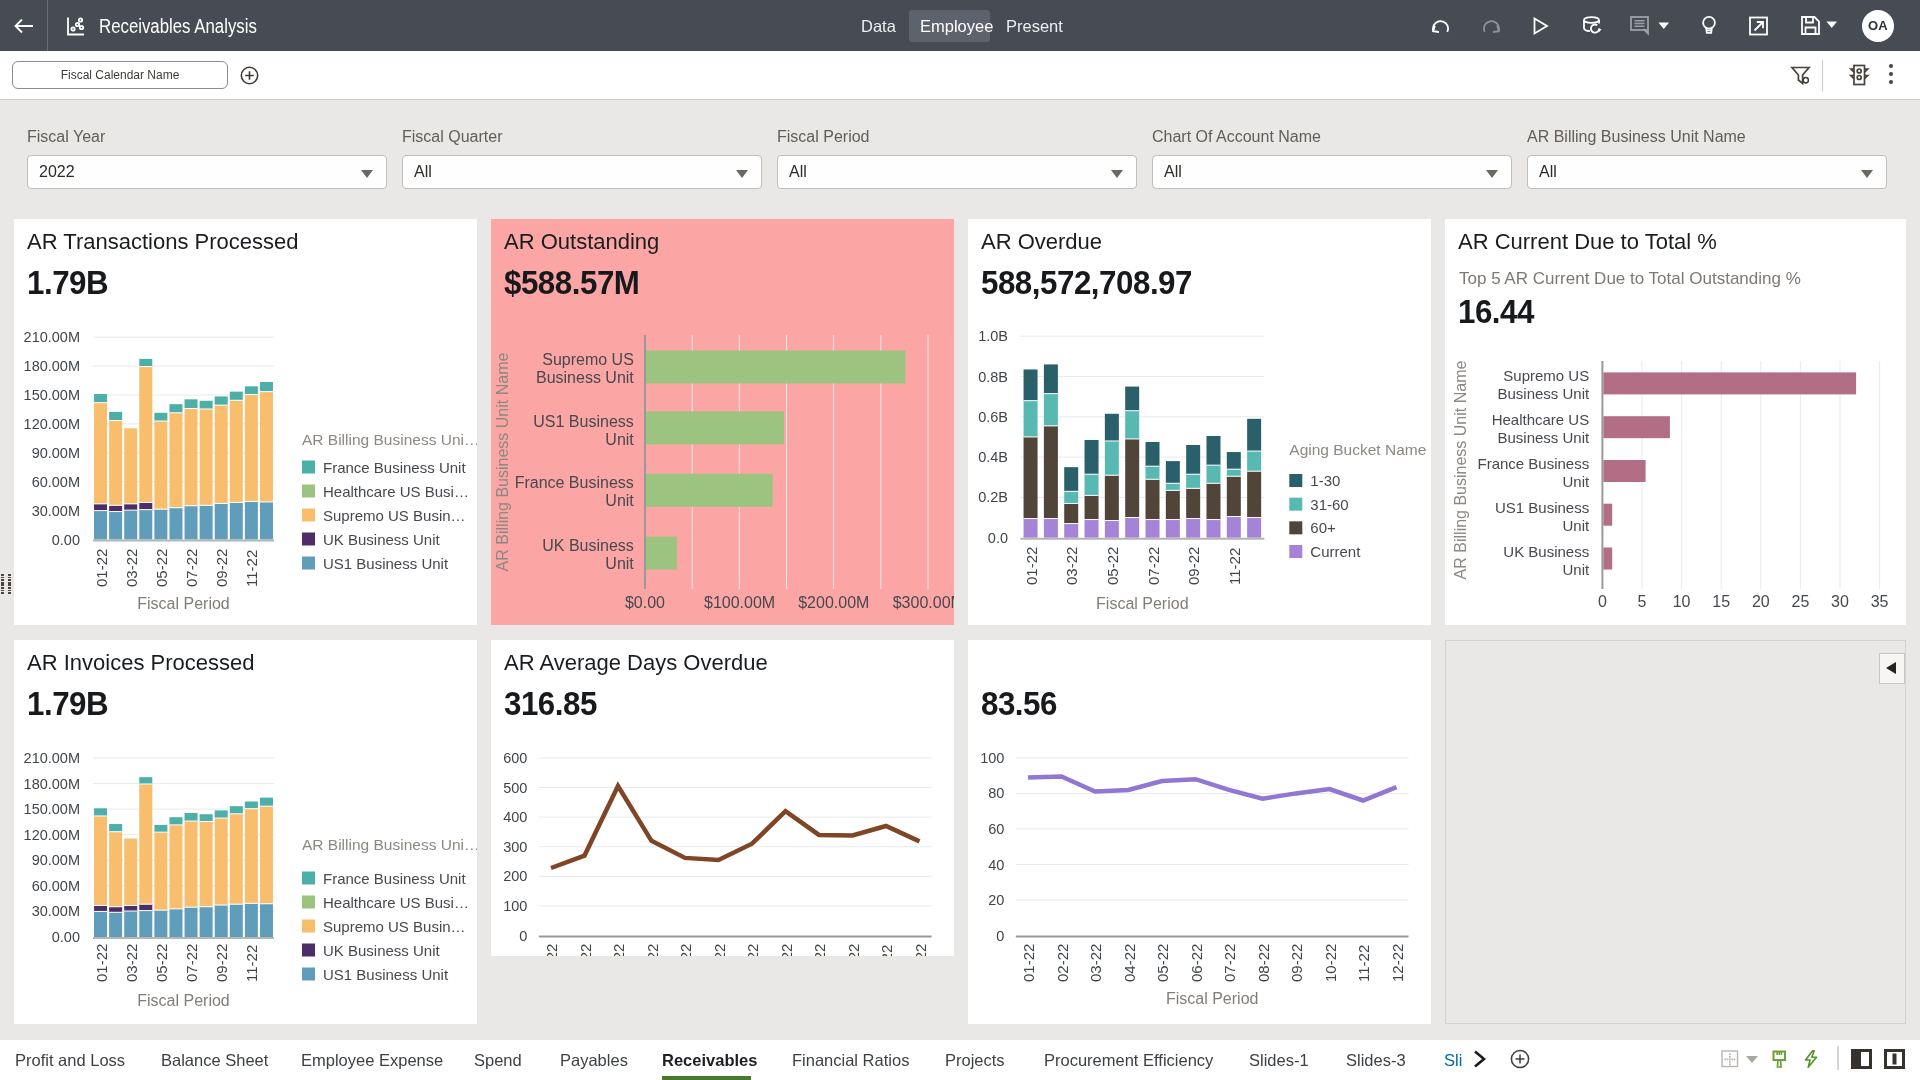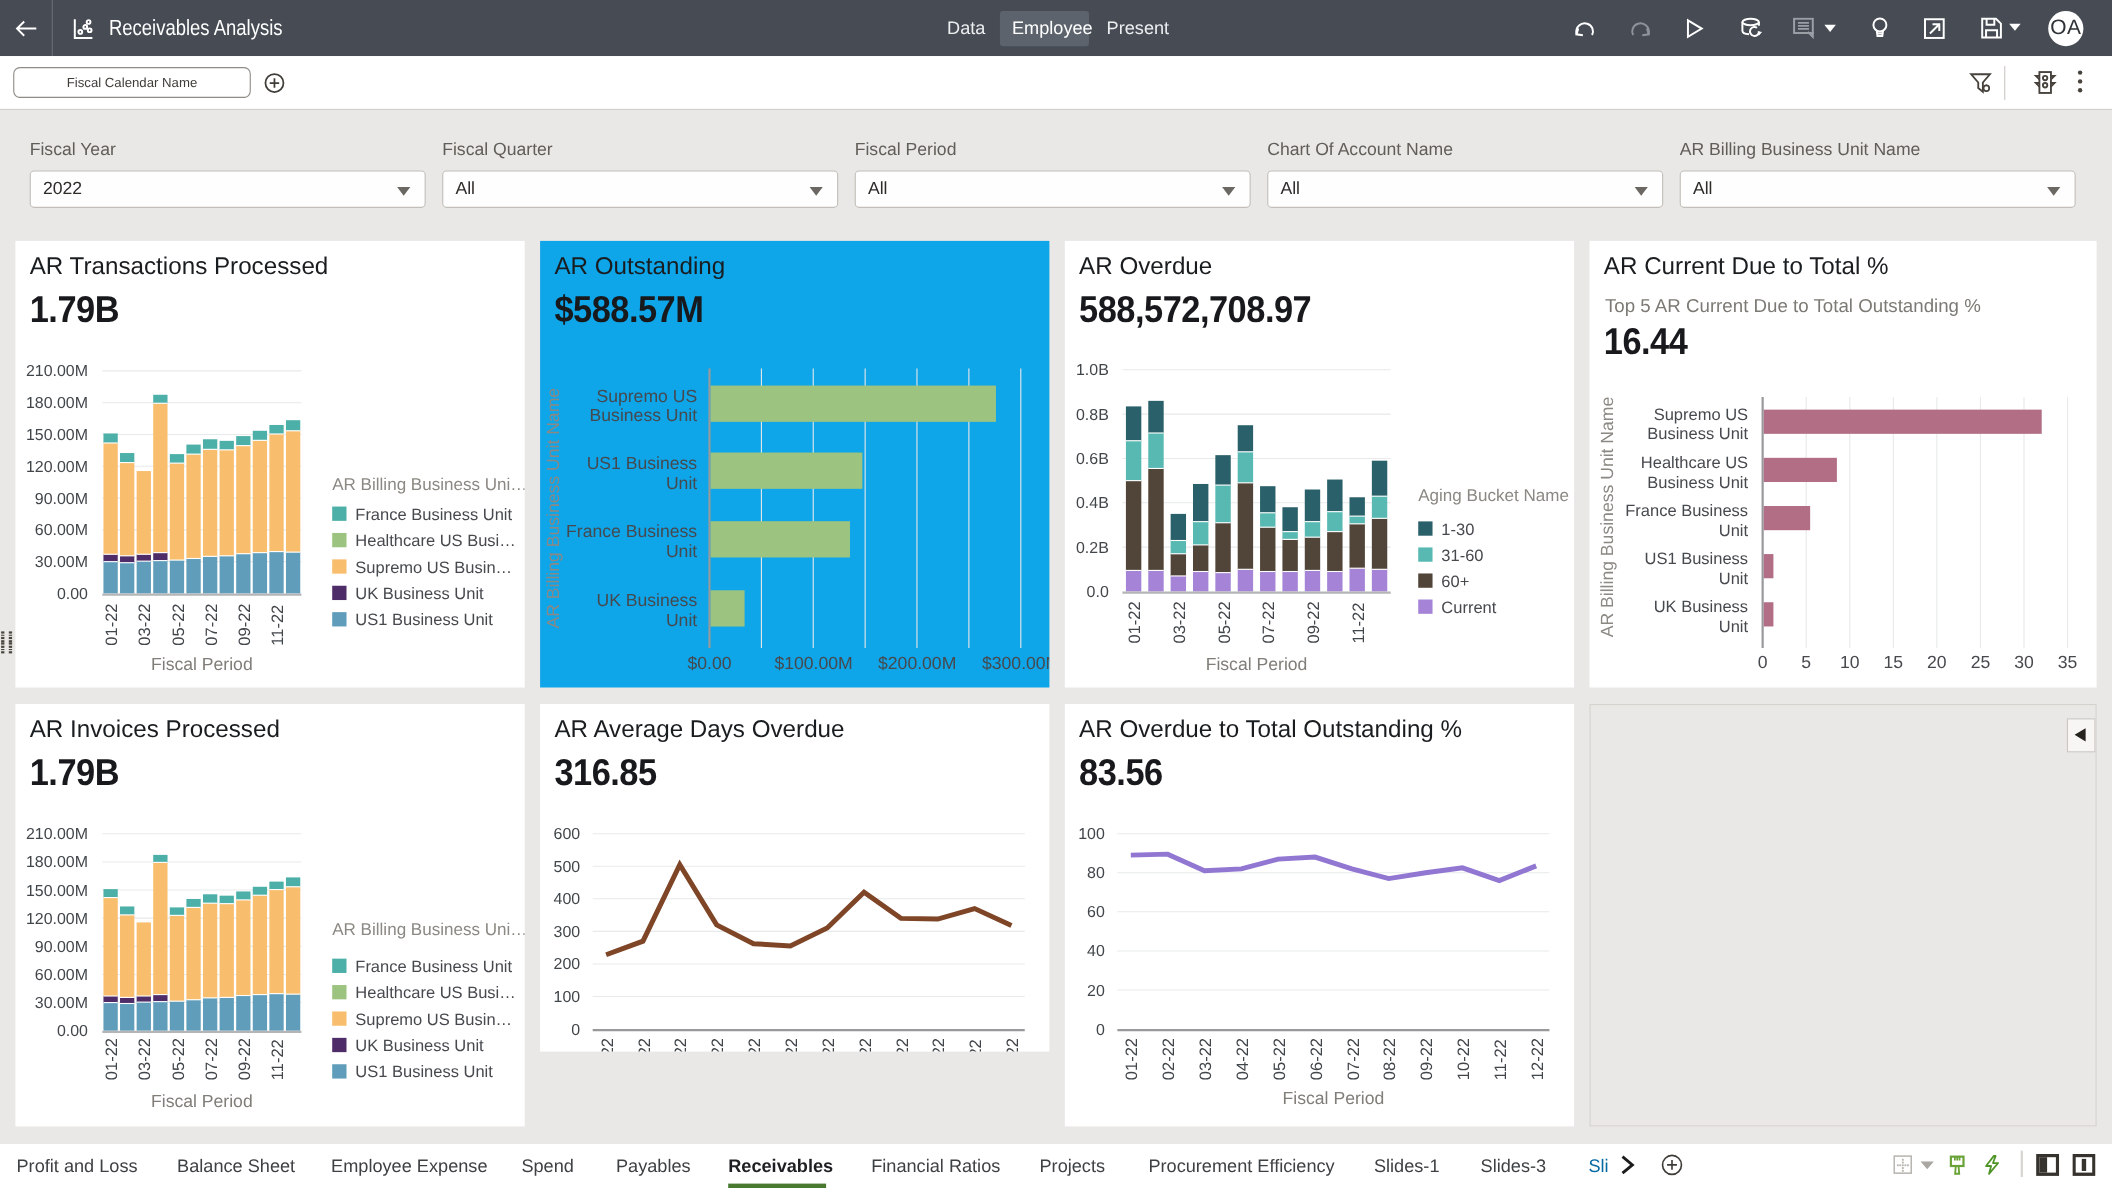--- a/index.html
+++ b/index.html
@@ -56,21 +56,21 @@
 <svg style="position:absolute;left:1748px;top:15px" width="22" height="22" viewBox="0 0 22 22" fill="none">
     <rect x="2" y="2.5" width="17" height="17" stroke="#ffffff" stroke-width="1.8" fill="none"></rect>
     <path d="M6.5 15.5 L14.5 7.5 M8.8 7 H15 V13.2" stroke="#ffffff" stroke-width="1.8" fill="none"></path>
   </svg>
 <svg style="position:absolute;left:1800px;top:15px" width="38" height="22" viewBox="0 0 38 22" fill="none">
     <path d="M2 2 h12.5 l4.5 4.5 V19 H2 Z" stroke="#ffffff" stroke-width="1.8" fill="none"></path>
     <path d="M6 2 v5.5 h7 v-5.5" stroke="#ffffff" stroke-width="1.8" fill="none"></path>
     <path d="M5.5 19 v-6.5 h10 v6.5" stroke="#ffffff" stroke-width="1.8" fill="none"></path>
     <path d="M26.5 6.5 h10.5 l-5.25 6.5 z" fill="#fff"></path>
   </svg>
-<div style="position:absolute;left:1862px;top:10px;width:32px;height:32px;border-radius:50%;background:#fff;color:#2f3337;font-size:19px;font-weight:400;display:flex;align-items:center;justify-content:center;letter-spacing:.3px">OA</div>
+<div style="position:absolute;left:1862px;top:10px;width:32px;height:32px;border-radius:50%;background:#fff;color:#2f3337;font-size:13px;font-weight:700;display:flex;align-items:center;justify-content:center;letter-spacing:.3px">OA</div>
 <div style="position:absolute;left:0;top:51px;width:1920px;height:48px;background:#fff"></div>
 <div style="position:absolute;left:0;top:99px;width:1920px;height:1px;background:#d2cec9"></div>
 <div style="position:absolute;left:12px;top:61px;width:216px;height:28px;border:1.4px solid #8f8b86;border-radius:6px;box-sizing:border-box;display:flex;align-items:center;justify-content:center;font-size:12px;color:#3f3c38">Fiscal Calendar Name</div>
 <svg style="position:absolute;left:240px;top:66px" width="19" height="19" viewBox="0 0 19 19" fill="none">
     <circle cx="9.5" cy="9.5" r="8.2" stroke="#403d39" stroke-width="1.6" fill="none"></circle>
     <path d="M9.5 5.2 V13.8 M5.2 9.5 H13.8" stroke="#403d39" stroke-width="1.6"></path>
   </svg>
 <svg style="position:absolute;left:1789px;top:63px" width="24" height="24" viewBox="0 0 24 24" fill="none">
     <path d="M3 4.5 H20 L13.6 12 V20.5 L9.4 17 V12 Z" stroke="#47423c" stroke-width="1.7" fill="none"></path>
     <circle cx="16.8" cy="17.2" r="2.6" fill="#fff" stroke="#47423c" stroke-width="1.5"></circle>
@@ -212,21 +212,21 @@
       <rect x="288.00" y="265.50" width="13.00" height="13.00" fill="#9cc480"></rect>
       <text x="309.0" y="277.5" font-size="15" fill="#46494e" text-anchor="start" font-weight="400">Healthcare US Busi…</text>
       <rect x="288.00" y="289.50" width="13.00" height="13.00" fill="#f9be6d"></rect>
       <text x="309.0" y="301.5" font-size="15" fill="#46494e" text-anchor="start" font-weight="400">Supremo US Busin…</text>
       <rect x="288.00" y="313.50" width="13.00" height="13.00" fill="#4e2c68"></rect>
       <text x="309.0" y="325.5" font-size="15" fill="#46494e" text-anchor="start" font-weight="400">UK Business Unit</text>
       <rect x="288.00" y="337.50" width="13.00" height="13.00" fill="#5f9dbb"></rect>
       <text x="309.0" y="349.5" font-size="15" fill="#46494e" text-anchor="start" font-weight="400">US1 Business Unit</text>
     </svg>
   </div>
-<div style="position:absolute;left:491px;top:219px;width:463px;height:406px;background:#0ea5e9;overflow:hidden">
+<div style="position:absolute;left:491px;top:219px;width:463px;height:406px;background:#fca5a5;overflow:hidden">
     <div style="position:absolute;left:13px;top:9px;font-size:22px;color:#1a1d20">AR Outstanding</div>
     <div style="position:absolute;left:13px;top:42px;font-size:34px;font-weight:700;color:#17191c;letter-spacing:-0.5px;transform:scaleX(0.92);transform-origin:0 0">$588.57M</div>
     <svg style="position:absolute;left:0;top:0" width="463" height="406" viewBox="0 0 463 406">
       <line x1="201.2" y1="116.0" x2="201.2" y2="370.0" stroke="#e7e9ea" stroke-width="1"></line>
       <line x1="248.3" y1="116.0" x2="248.3" y2="370.0" stroke="#e7e9ea" stroke-width="1"></line>
       <line x1="295.5" y1="116.0" x2="295.5" y2="370.0" stroke="#e7e9ea" stroke-width="1"></line>
       <line x1="342.6" y1="116.0" x2="342.6" y2="370.0" stroke="#e7e9ea" stroke-width="1"></line>
       <line x1="389.8" y1="116.0" x2="389.8" y2="370.0" stroke="#e7e9ea" stroke-width="1"></line>
       <line x1="437.0" y1="116.0" x2="437.0" y2="370.0" stroke="#e7e9ea" stroke-width="1"></line>
       <line x1="154.0" y1="116.0" x2="154.0" y2="370.0" stroke="#98999b" stroke-width="2"></line>
@@ -540,21 +540,20 @@
       <text x="267.0" y="342.0" font-size="15" fill="#41464b" text-anchor="start" font-weight="400" transform="rotate(-90 267.0 342)">07-22</text>
       <text x="300.5" y="342.0" font-size="15" fill="#41464b" text-anchor="start" font-weight="400" transform="rotate(-90 300.5 342)">08-22</text>
       <text x="334.0" y="342.0" font-size="15" fill="#41464b" text-anchor="start" font-weight="400" transform="rotate(-90 334.0 342)">09-22</text>
       <text x="367.5" y="342.0" font-size="15" fill="#41464b" text-anchor="start" font-weight="400" transform="rotate(-90 367.5 342)">10-22</text>
       <text x="401.0" y="342.0" font-size="15" fill="#41464b" text-anchor="start" font-weight="400" transform="rotate(-90 401.0 342)">11-22</text>
       <text x="434.5" y="342.0" font-size="15" fill="#41464b" text-anchor="start" font-weight="400" transform="rotate(-90 434.5 342)">12-22</text>
       <text x="244.2" y="364.0" font-size="16" fill="#817d78" text-anchor="middle" font-weight="400">Fiscal Period</text>
     </svg>
   </div>
 <div style="position:absolute;left:968px;top:640px;width:463px;height:384px;background:#fff;overflow:hidden">
-    <div style="position:absolute;left:13px;top:9px;font-size:22px;color:#1a1d20">AR Overdue to Total Outstanding %</div>
     <div style="position:absolute;left:13px;top:42px;font-size:34px;font-weight:700;color:#17191c;letter-spacing:-0.5px;transform:scaleX(0.92);transform-origin:0 0">83.56</div>
     <svg style="position:absolute;left:0;top:0" width="463" height="384" viewBox="0 0 463 384">
       <text x="36.4" y="300.5" font-size="14.5" fill="#41464b" text-anchor="end" font-weight="400">0</text>
       <line x1="47.8" y1="260.0" x2="440.6" y2="260.0" stroke="#e7e9ea" stroke-width="1"></line>
       <text x="36.4" y="265.0" font-size="14.5" fill="#41464b" text-anchor="end" font-weight="400">20</text>
       <line x1="47.8" y1="224.5" x2="440.6" y2="224.5" stroke="#e7e9ea" stroke-width="1"></line>
       <text x="36.4" y="229.5" font-size="14.5" fill="#41464b" text-anchor="end" font-weight="400">40</text>
       <line x1="47.8" y1="188.9" x2="440.6" y2="188.9" stroke="#e7e9ea" stroke-width="1"></line>
       <text x="36.4" y="193.9" font-size="14.5" fill="#41464b" text-anchor="end" font-weight="400">60</text>
       <line x1="47.8" y1="153.4" x2="440.6" y2="153.4" stroke="#e7e9ea" stroke-width="1"></line>

